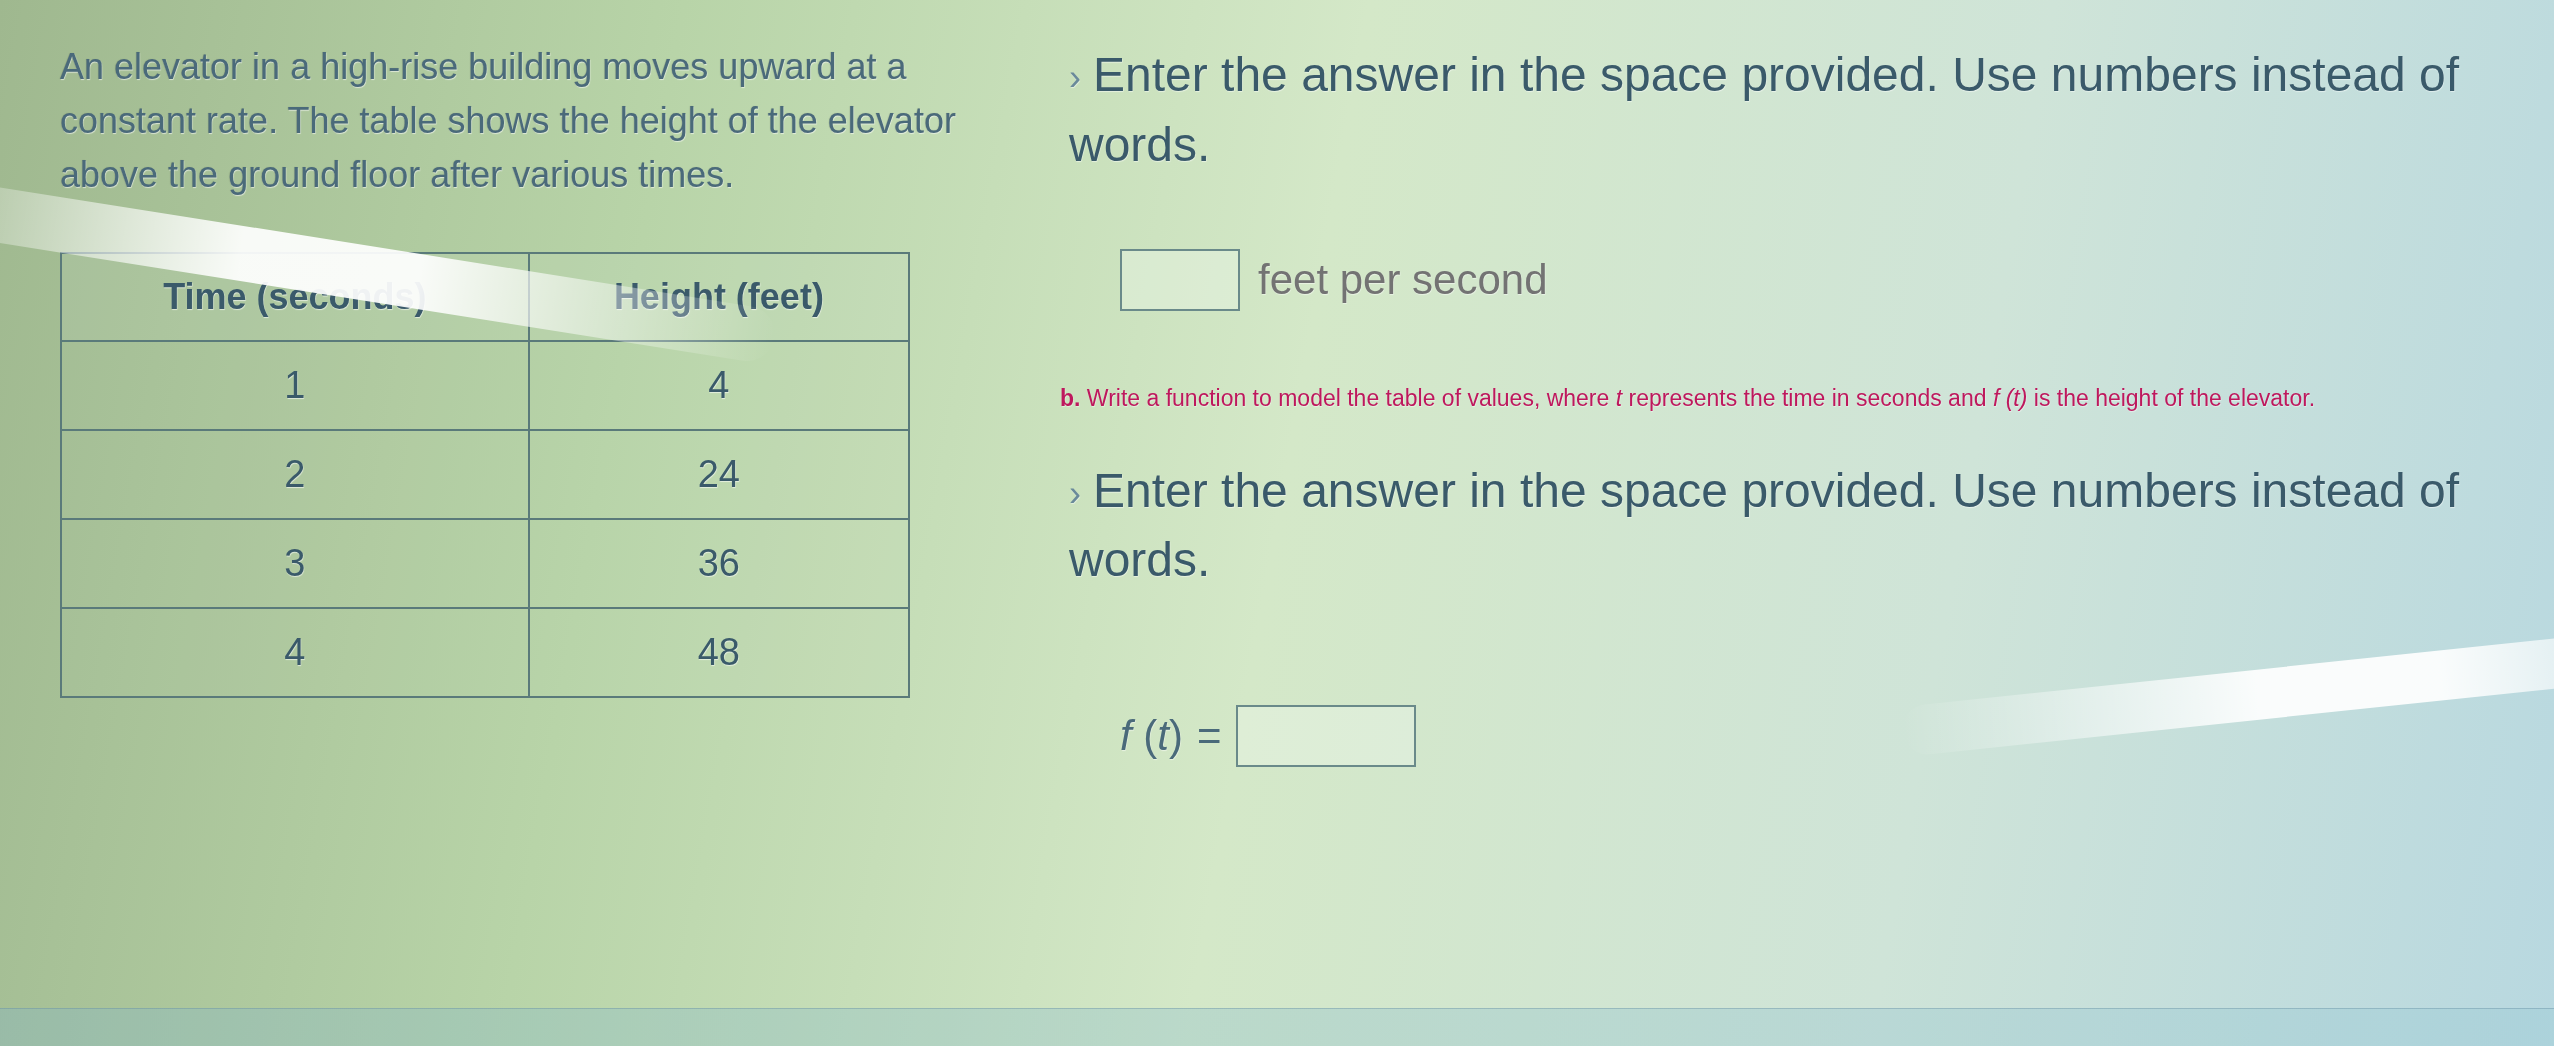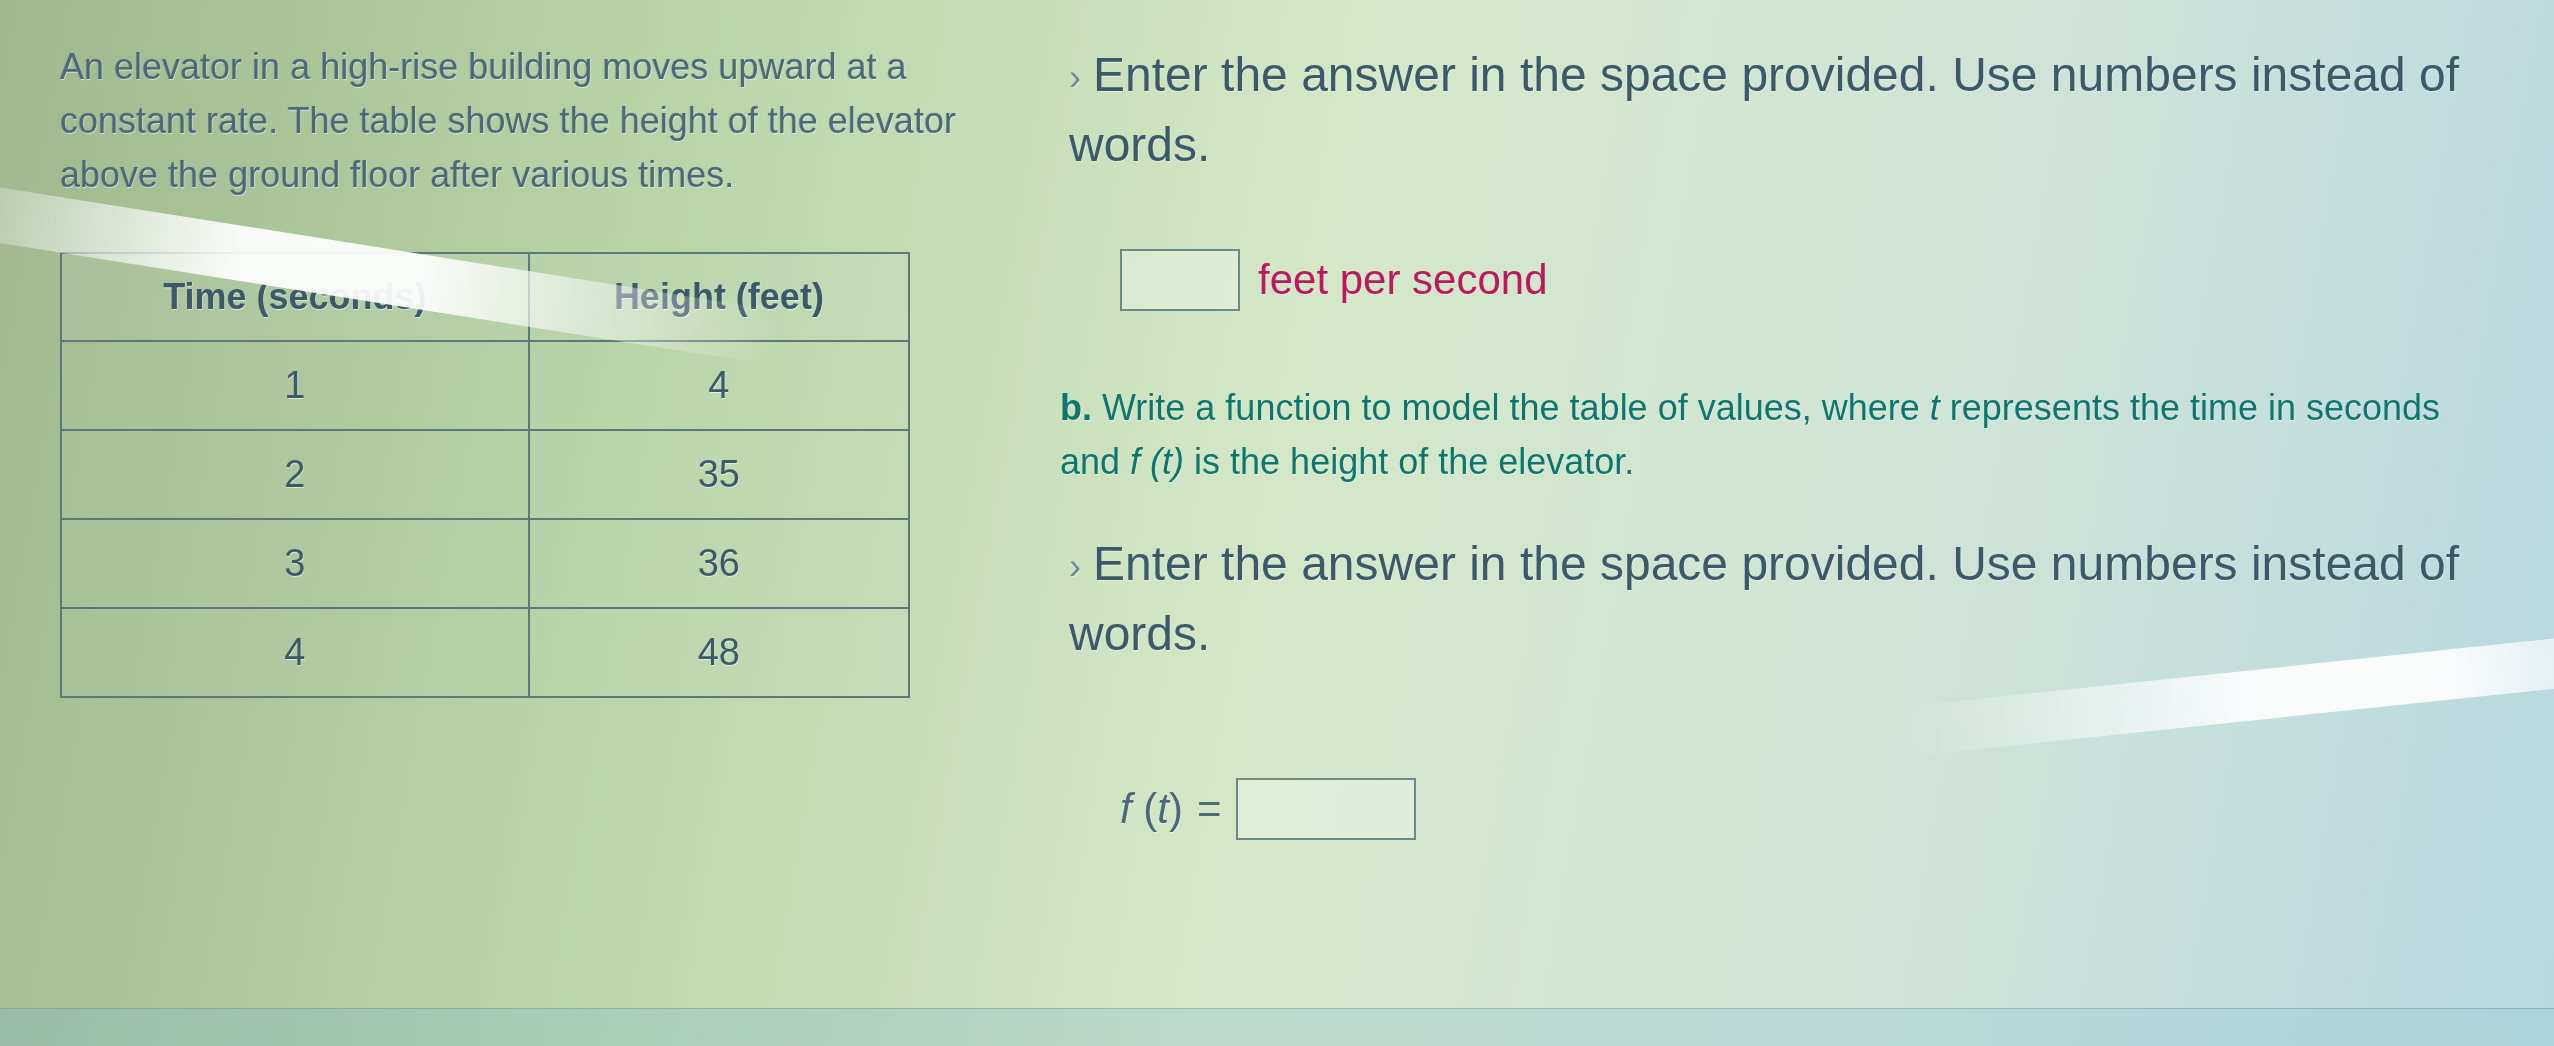--- a/index.html
+++ b/index.html
@@ -79,26 +79,26 @@
     height: 62px;
     border: 2px solid #6a8a8a;
     background: rgba(240,250,240,0.35);
     font-size: 34px;
     text-align: center;
     outline: none;
     color: #2a4a5a;
   }
   .unit-label {
     font-size: 42px;
+    color: #737373;
+    text-shadow: 0.5px 0.5px 1px rgba(255,255,255,0.5);
+  }
+  .part-b-text {
+    font-size: 23px;
     color: #be185d;
-    text-shadow: 0.5px 0.5px 1px rgba(255,255,255,0.5);
-  }
-  .part-b-text {
-    font-size: 36px;
-    color: #0f766e;
     line-height: 1.5;
     margin-bottom: 40px;
     text-shadow: 0.5px 0.5px 1px rgba(255,255,255,0.5);
   }
   .part-b-text .bold-b {
     font-weight: bold;
   }
   .part-b-text .ital {
     font-style: italic;
   }
@@ -166,21 +166,21 @@
           <th>Height (feet)</th>
         </tr>
       </thead>
       <tbody>
         <tr>
           <td>1</td>
           <td>4</td>
         </tr>
         <tr>
           <td>2</td>
-          <td>35</td>
+          <td>24</td>
         </tr>
         <tr>
           <td>3</td>
           <td>36</td>
         </tr>
         <tr>
           <td>4</td>
           <td>48</td>
         </tr>
       </tbody>

